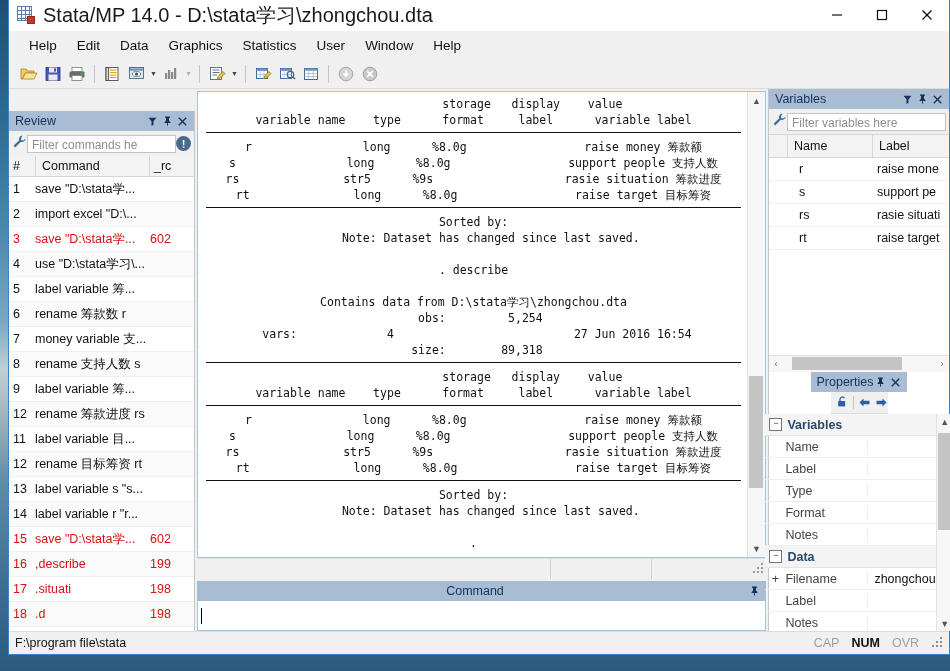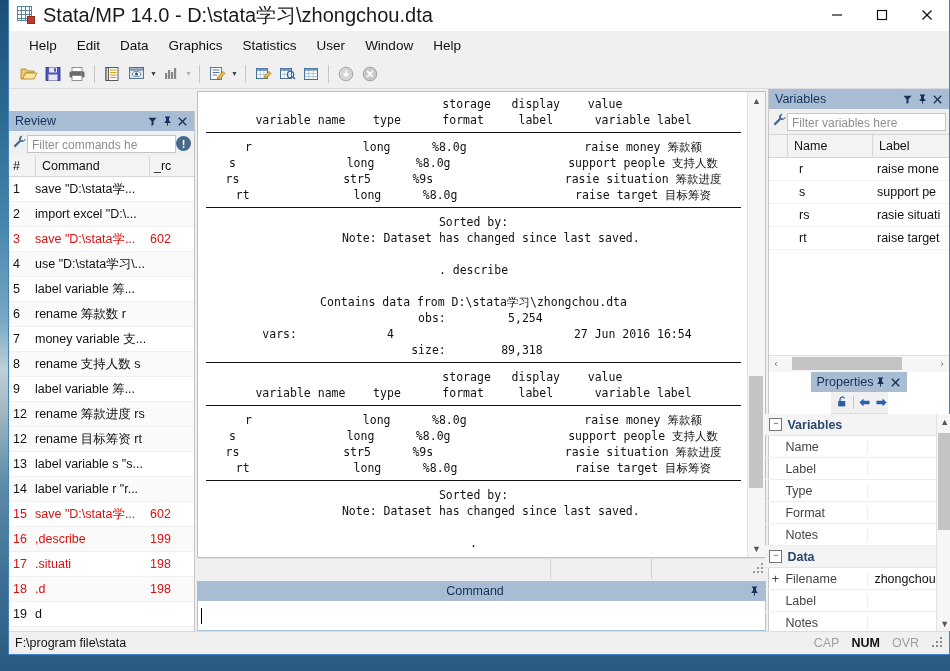--- a/index.html
+++ b/index.html
@@ -617,20 +617,25 @@
             <div class="r-rc"></div>
           </div>
           <div class="rev-row">
             <div class="r-num">9</div>
             <div class="r-cmd">label variable 筹...</div>
             <div class="r-rc"></div>
           </div>
           <div class="rev-row alt">
             <div class="r-num">12</div>
             <div class="r-cmd">rename 筹款进度 rs</div>
+            <div class="r-rc"></div>
+          </div>
+          <div class="rev-row">
+            <div class="r-num">11</div>
+            <div class="r-cmd">label variable 目...</div>
             <div class="r-rc"></div>
           </div>
           <div class="rev-row alt">
             <div class="r-num">12</div>
             <div class="r-cmd">rename 目标筹资 rt</div>
             <div class="r-rc"></div>
           </div>
           <div class="rev-row">
             <div class="r-num">13</div>
             <div class="r-cmd">label variable s "s...</div>

